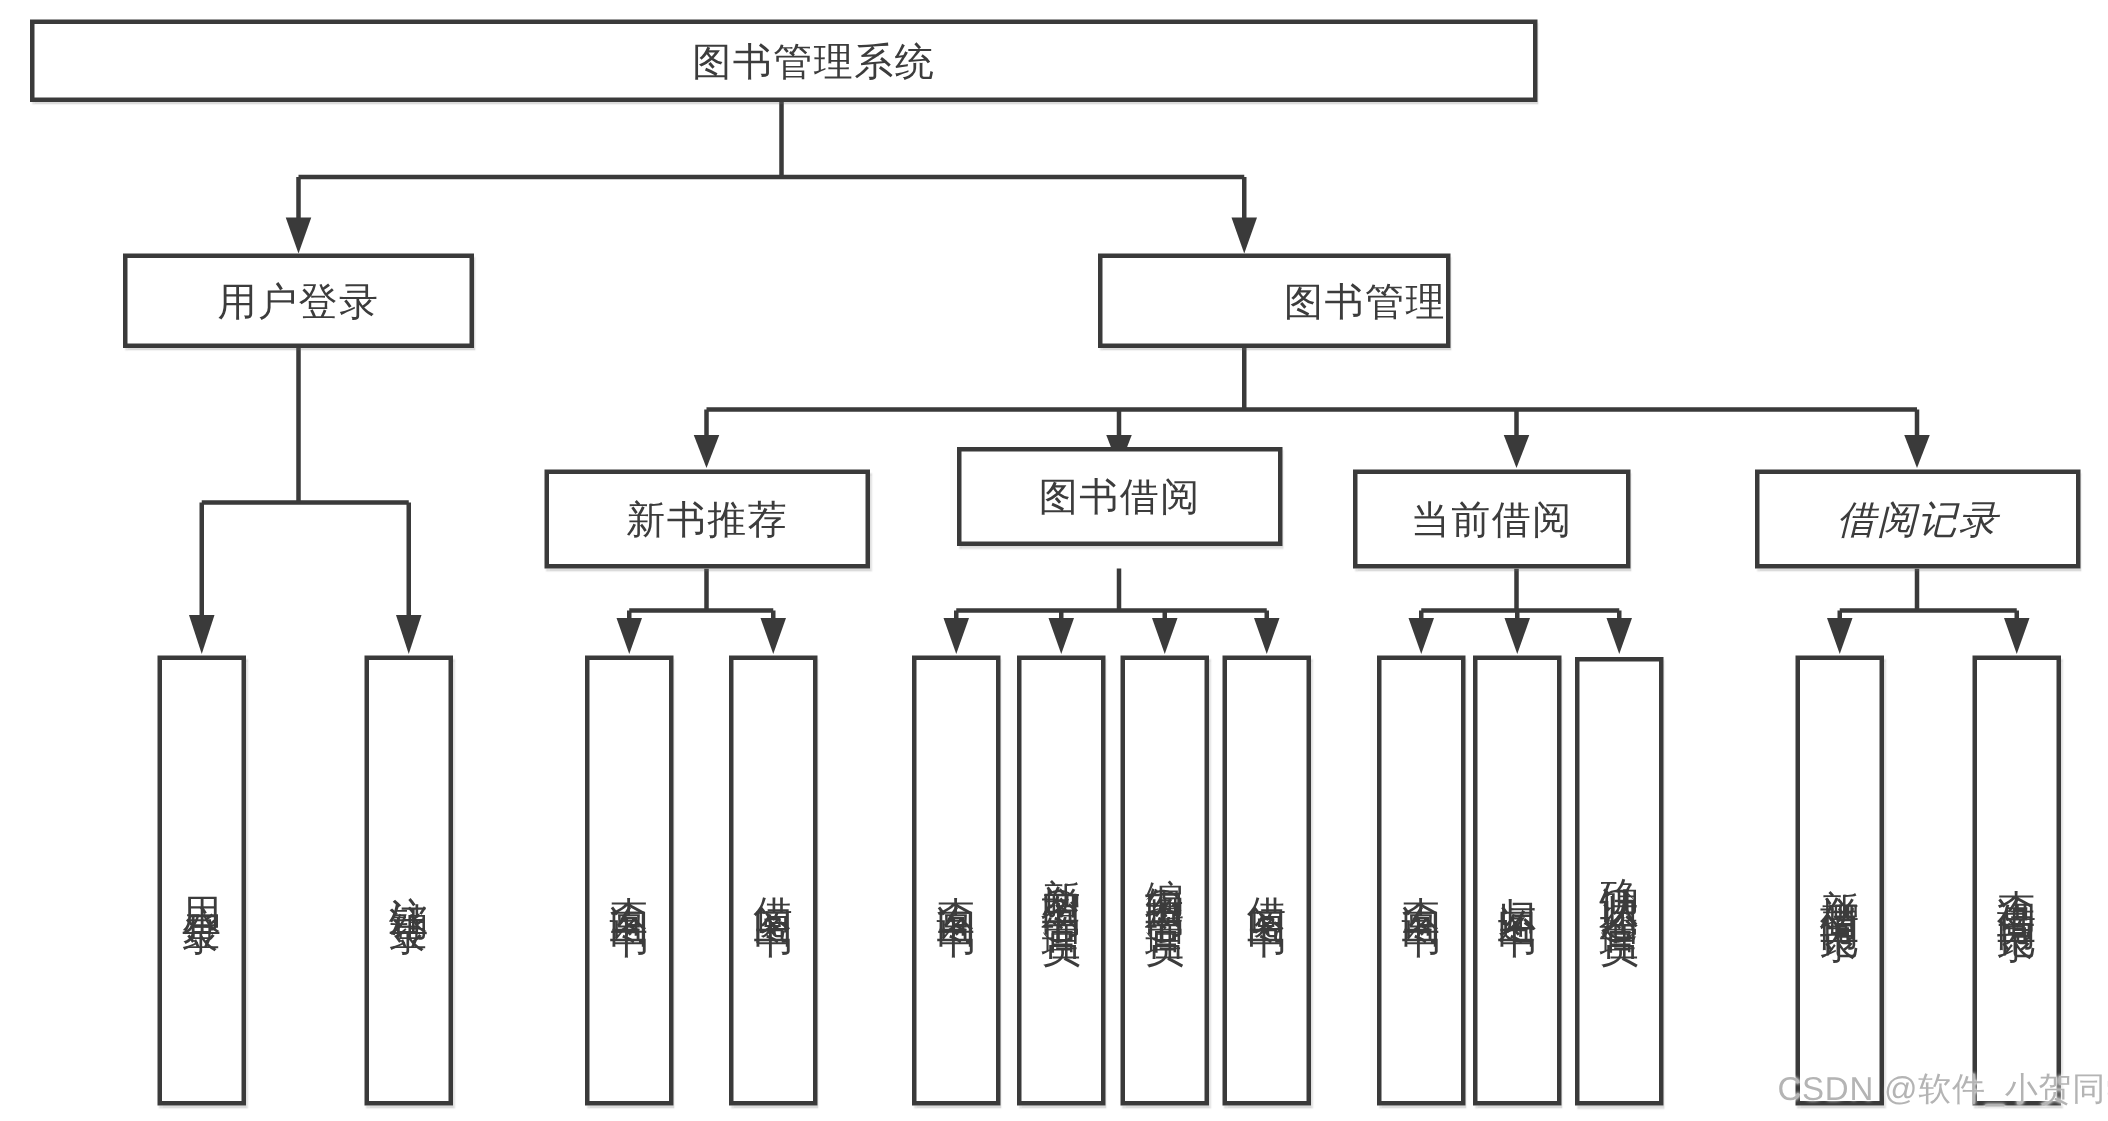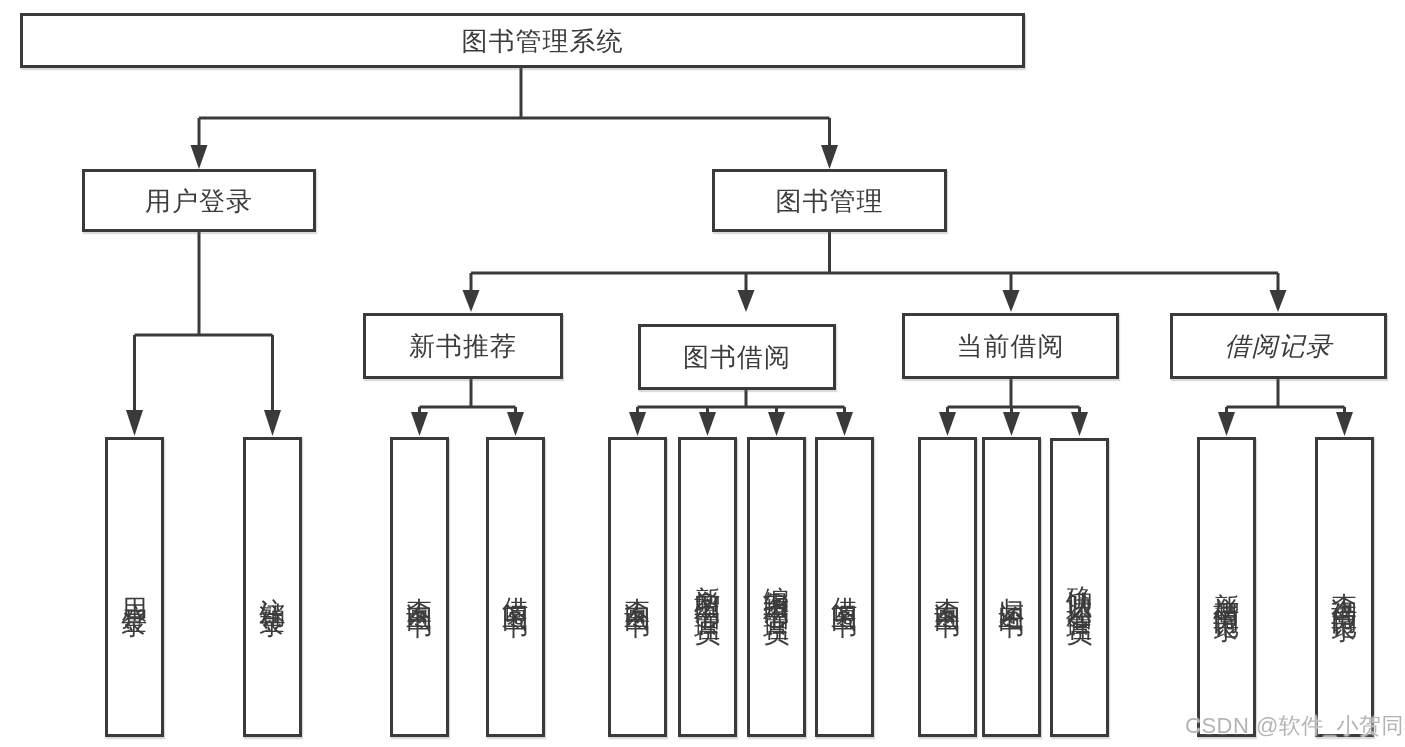--- a/index.html
+++ b/index.html
@@ -95,31 +95,31 @@
     </g>
   </svg>
 
   <div class="node" style="left:20px;top:13px;width:1005px;height:55px;padding-left:40px;">
     <span class="lbl">图书管理系统</span>
   </div>
 
   <div class="node" style="left:82px;top:169px;width:234px;height:63px;">
     <span class="lbl">用户登录</span>
   </div>
-  <div class="node" style="left:712px;top:169px;width:235px;height:63px;">
+  <div class="node" style="left:732px;top:169px;width:235px;height:63px;justify-content:flex-end;">
     <span class="lbl">图书管理</span>
   </div>
 
-  <div class="node" style="left:363px;top:313px;width:200px;height:66px;">
+  <div class="node" style="left:363px;top:313px;width:217px;height:66px;">
     <span class="lbl">新书推荐</span>
   </div>
-  <div class="node" style="left:638px;top:324px;width:198px;height:66px;">
+  <div class="node" style="left:638px;top:298px;width:217px;height:66px;">
     <span class="lbl">图书借阅</span>
   </div>
-  <div class="node" style="left:902px;top:313px;width:217px;height:66px;">
+  <div class="node" style="left:902px;top:313px;width:185px;height:66px;">
     <span class="lbl">当前借阅</span>
   </div>
   <div class="node" style="left:1170px;top:313px;width:217px;height:66px;font-style:italic;">
     <span class="lbl">借阅记录</span>
   </div>
 
   <div class="node leaf" style="left:105px;top:437px;width:59px;height:300px;">
     <span class="lbl">用户登录</span>
   </div>
   <div class="node leaf" style="left:243px;top:437px;width:59px;height:300px;">

